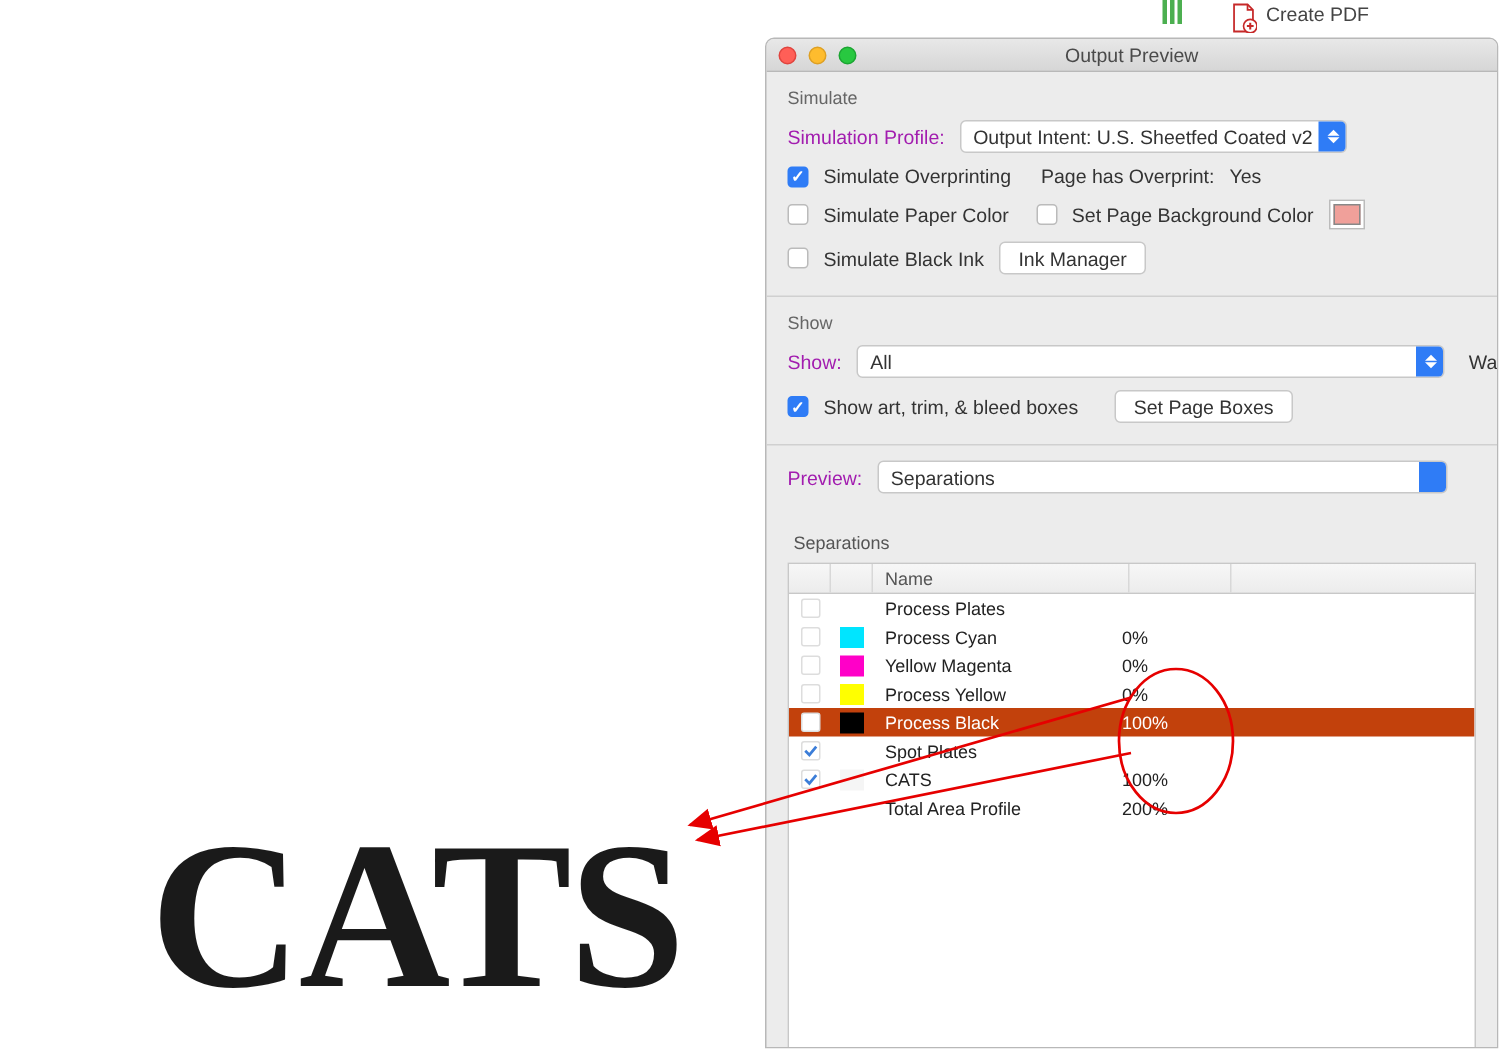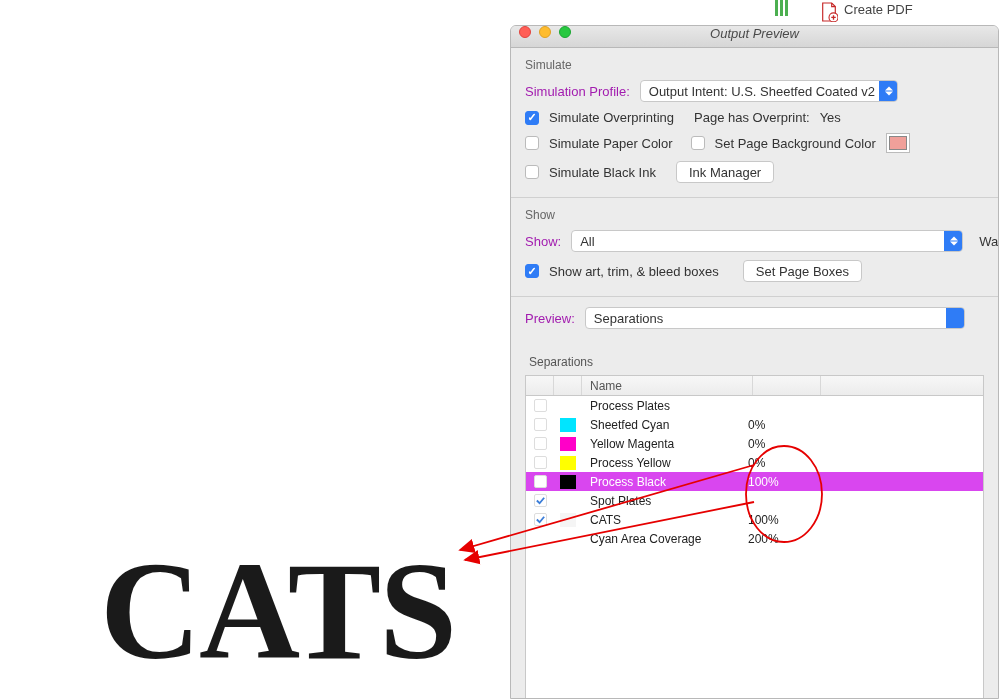--- a/index.html
+++ b/index.html
@@ -86,23 +86,22 @@
       border: 1px solid #b8b8b8;
       border-radius: 6px 6px 0 0;
       overflow: hidden;
     }
     
     .titlebar {
       height: 22px;
       background: linear-gradient(#e8e8e8, #d6d6d6);
       border-bottom: 1px solid #b8b8b8;
       display: flex;
-      align-items: flex-start;
+      align-items: center;
       position: relative;
-      font-style: italic;
     }
     
     .traffic-lights {
       display: flex;
       gap: 8px;
       margin-left: 8px;
     }
     
     .traffic-light {
       width: 12px;
@@ -334,21 +333,21 @@
     
     .sep-row {
       display: flex;
       height: 19px;
       align-items: center;
       font-size: 12px;
       color: #222;
     }
     
     .sep-row.selected {
-      background: #d946ef;
+      background: #c2410c;
       color: white;
     }
     
     .sep-row .cell-check {
       width: 28px;
       display: flex;
       justify-content: center;
       align-items: center;
     }
     
@@ -469,21 +468,21 @@
         <span class="checkbox" style="margin-left:8px"></span>
         <span>Set Page Background Color</span>
         <span class="color-swatch-outer">
           <span class="color-swatch"></span>
         </span>
       </div>
 
       <div class="row">
         <span class="checkbox"></span>
         <span>Simulate Black Ink</span>
-        <span class="mac-button" style="margin-left:10px">Ink Manager</span>
+        <span class="mac-button" style="">Ink Manager</span>
       </div>
     </div>
 
     <div class="divider"></div>
 
     <div class="section">
       <div class="section-label">Show</div>
 
       <div class="row show-row">
         <span class="label-inline">Show:</span>
@@ -532,21 +531,21 @@
               <div class="cell-name">Process Plates</div>
               <div class="cell-value"></div>
             </div>
             <div class="sep-row">
               <div class="cell-check">
                 <span class="small-check"></span>
               </div>
               <div class="cell-swatch">
                 <span class="ink-swatch" style="background: rgb(0, 229, 255);"></span>
               </div>
-              <div class="cell-name">Sheetfed Cyan</div>
+              <div class="cell-name">Process Cyan</div>
               <div class="cell-value">0%</div>
             </div>
             <div class="sep-row">
               <div class="cell-check">
                 <span class="small-check"></span>
               </div>
               <div class="cell-swatch">
                 <span class="ink-swatch" style="background: rgb(255, 0, 200);"></span>
               </div>
               <div class="cell-name">Yellow Magenta</div>
@@ -598,21 +597,21 @@
               </div>
               <div class="cell-swatch">
                 <span class="ink-swatch" style="background: rgb(245, 245, 245);"></span>
               </div>
               <div class="cell-name">CATS</div>
               <div class="cell-value">100%</div>
             </div>
             <div class="sep-row">
               <div class="cell-check"></div>
               <div class="cell-swatch"></div>
-              <div class="cell-name">Cyan Area Coverage</div>
+              <div class="cell-name">Total Area Profile</div>
               <div class="cell-value">200%</div>
             </div>
           </div>
       </div>
     </div>
 
   </div>
 </div>
 
 <svg class="annotation" width="999" height="699">

